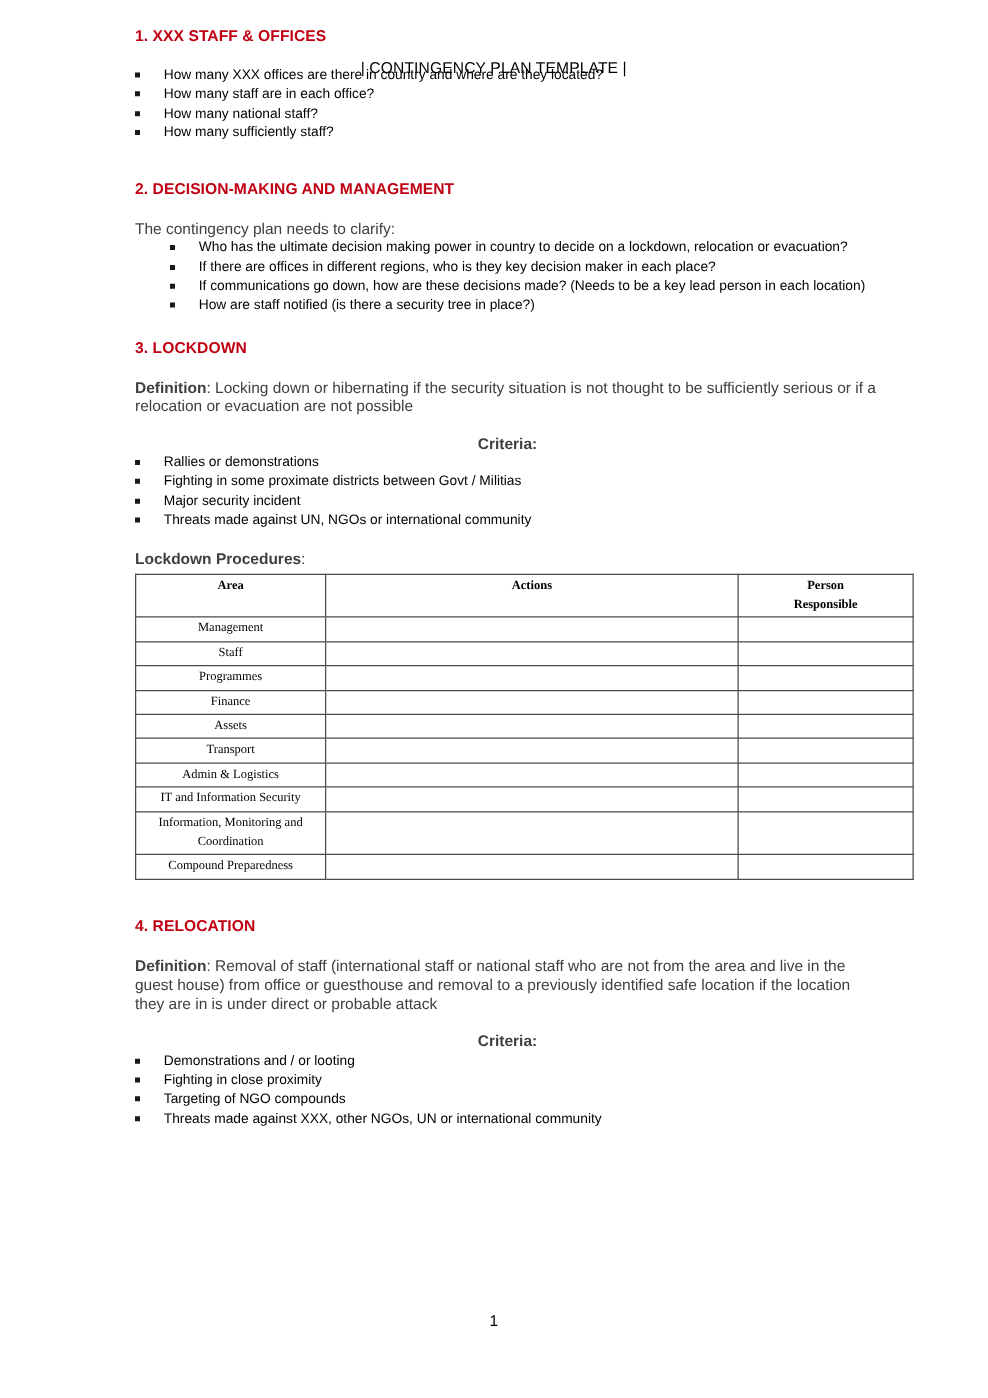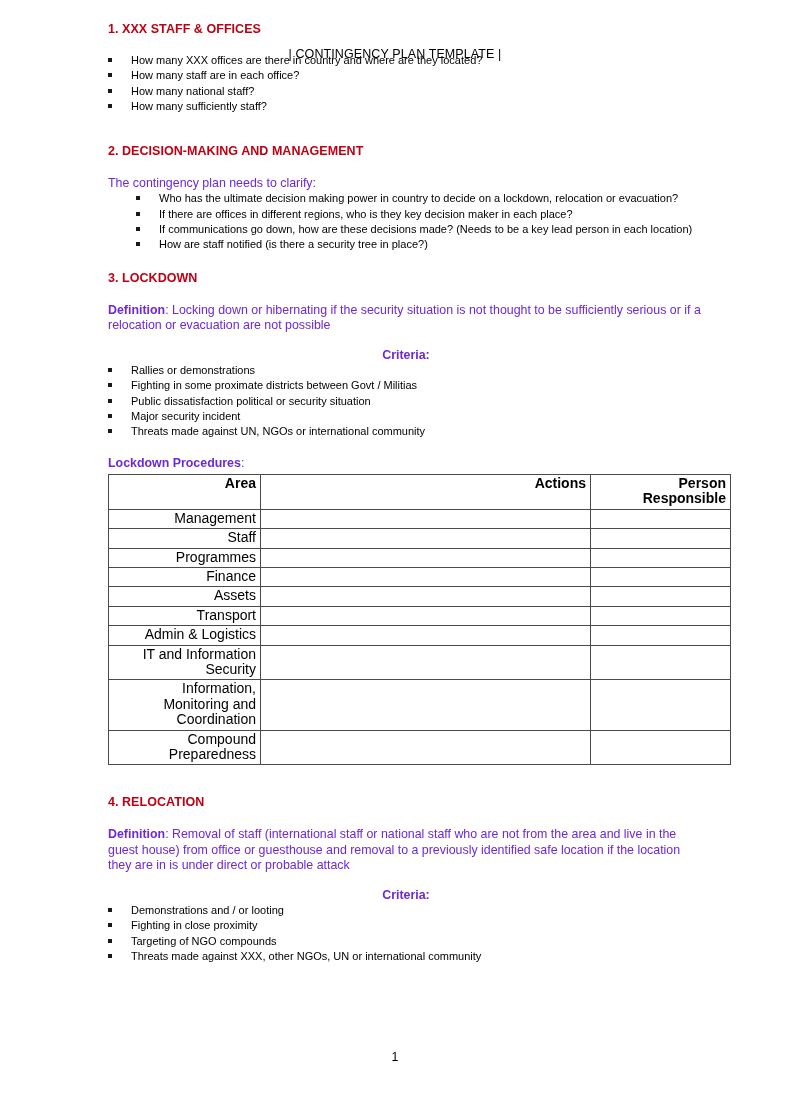--- a/index.html
+++ b/index.html
@@ -45,21 +45,21 @@
     font-weight: bold;
     font-size: 12.5px;
     margin: 0;
     letter-spacing: 0.05px;
   }
 
   .para {
     font-size: 12.4px;
     line-height: 15.2px;
     margin: 0;
-    color: #6d28d9;
+    color: #404040;
   }
 
   .bold {
     font-weight: bold;
     text-align: center;
   }
 
   ul.sqlist {
     list-style: none;
     margin: 0;
@@ -90,24 +90,25 @@
   table.proc {
     border-collapse: collapse;
     width: 595px;
     table-layout: fixed;
     margin: 0;
   }
   table.proc td, table.proc th {
     border: 1px solid #4a4a4a;
     vertical-align: top;
     padding: 1px 4px 2px 4px;
-    font-size: 14px;
+    font-size: 10px;
     line-height: 15.4px;
-    text-align: right;
+    text-align: center;
     font-weight: normal;
+    font-family: Liberation Serif, serif;
   }
   table.proc th {
     font-weight: bold;
   }
   .col-area { width: 143px; }
   .col-actions { width: 321px; }
   .col-person { width: 131px; }
 
   .page-number {
     position: absolute;
@@ -168,21 +169,20 @@
 
     <div class="sec-heading">3. LOCKDOWN</div>
     <div class="sp-s3-to-def"></div>
     <div class="para"><span class="bold">Definition</span><span>: </span><span>Locking down or hibernating if the security situation is not thought to be sufficiently serious or if a relocation or evacuation are not possible</span></div>
 
     <div class="sp-def-to-crit"></div>
     <div class="para bold">Criteria:</div>
     <ul class="sqlist">
       <li><span class="bullet"></span><span>Rallies or demonstrations</span></li>
       <li><span class="bullet"></span><span>Fighting in some proximate districts between Govt / Militias</span></li>
-      <li><span class="bullet"></span><span>Public dissatisfaction political or security situation</span></li>
       <li><span class="bullet"></span><span>Major security incident</span></li>
       <li><span class="bullet"></span><span>Threats made against UN, NGOs or international community</span></li>
     </ul>
 
     <div class="sp-list-to-proc"></div>
     <div class="para"><span class="bold">Lockdown Procedures</span><span>:</span></div>
     <div class="sp-proc-to-tbl"></div>
 
     <table class="proc">
       <thead>

